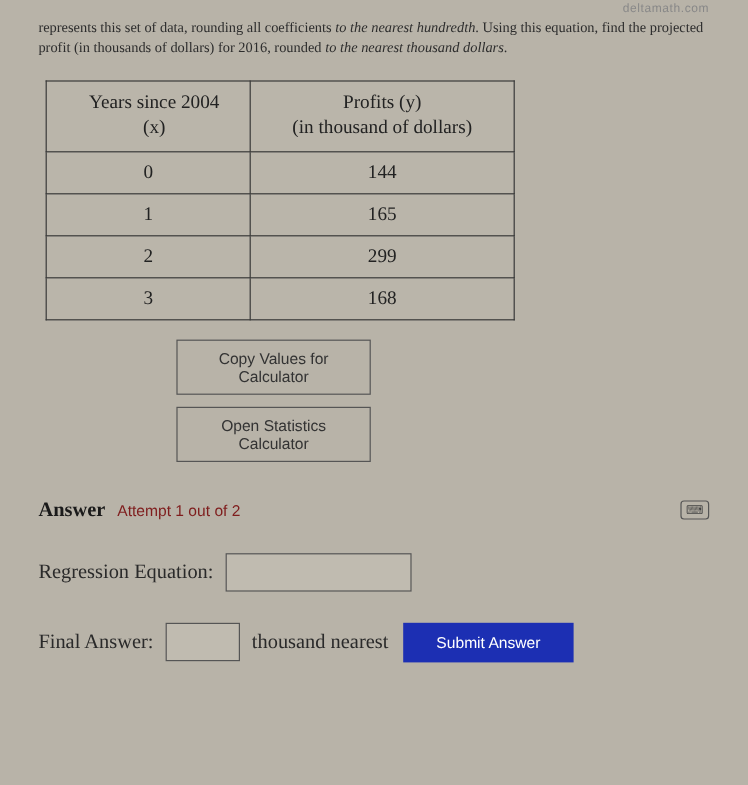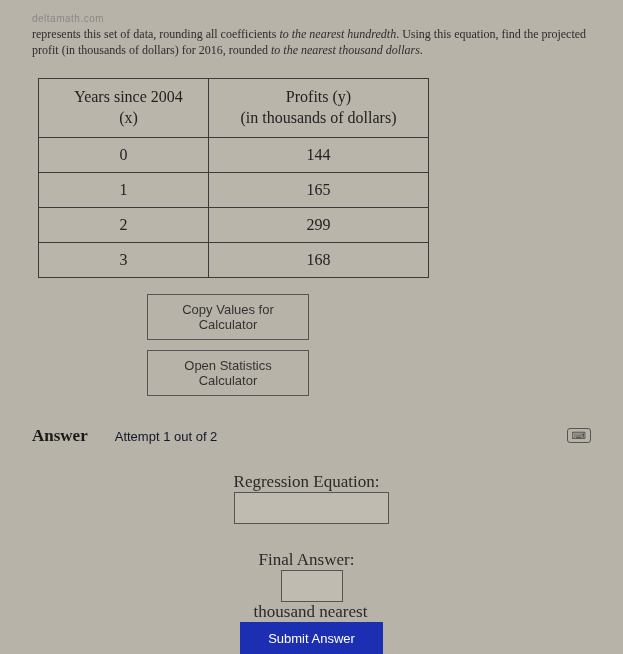--- a/index.html
+++ b/index.html
@@ -10,26 +10,26 @@
     height: 654px;
     background: #b8b3a8;
     font-family: Georgia, 'Times New Roman', serif;
     color: #2a2a2a;
     overflow: hidden;
   }
   .page {
     padding: 0 32px 20px 32px;
   }
   .watermark {
-    text-align: left;
+    text-align: right;
     font-size: 10px;
     color: #888;
     font-family: Arial, sans-serif;
     letter-spacing: 0.5px;
-    padding-top: 13px;
+    padding-top: 2px;
     padding-bottom: 2px;
   }
   .intro {
     font-size: 12px;
     line-height: 1.35;
     color: #2d2d2d;
   }
   .intro em { font-style: italic; }
   .data-table {
     border-collapse: collapse;
@@ -76,39 +76,38 @@
     margin-bottom: 26px;
   }
   .answer-label {
     font-size: 17px;
     font-weight: bold;
     color: #1a1a1a;
     font-family: Georgia, serif;
   }
   .attempt {
     font-size: 13px;
-    color: #0f172a;
+    color: #7f1d1d;
     font-weight: normal;
     font-family: Arial, sans-serif;
-    margin-left: 23px;
+    margin-left: 6px;
   }
   .kbd-icon {
     border: 1px solid #555;
     border-radius: 3px;
     padding: 1px 4px;
     font-size: 10px;
     font-family: Arial, sans-serif;
     color: #444;
   }
   .field-row {
     display: flex;
     align-items: center;
     margin-bottom: 26px;
     font-size: 17px;
-    flex-direction: column;
   }
   .field-row label { margin-right: 10px; }
   .text-input {
     border: 1px solid #555;
     background: #c0bbb0;
     height: 32px;
     font-size: 15px;
     padding: 2px 6px;
     font-family: Georgia, serif;
   }
@@ -132,21 +131,21 @@
   <div class="watermark">deltamath.com</div>
 
   <div class="intro">represents this set of data, rounding all coefficients <em>to the nearest hundredth</em>. Using this equation, find the projected profit (in thousands of dollars) for 2016, rounded <em>to the nearest thousand dollars</em>.</div>
 
   <table class="data-table">
     <thead>
       <tr>
         <th class="col-x">Years since 2004 (x)</th>
         <th class="col-y">
           <span>Profits (y)</span><br>
-          <span>(in thousands of dollars)</span>
+          <span>(in thousand of dollars)</span>
         </th>
       </tr>
     </thead>
     <tbody>
       <tr>
         <td>0</td>
         <td>144</td>
       </tr>
       <tr>
         <td>1</td>

